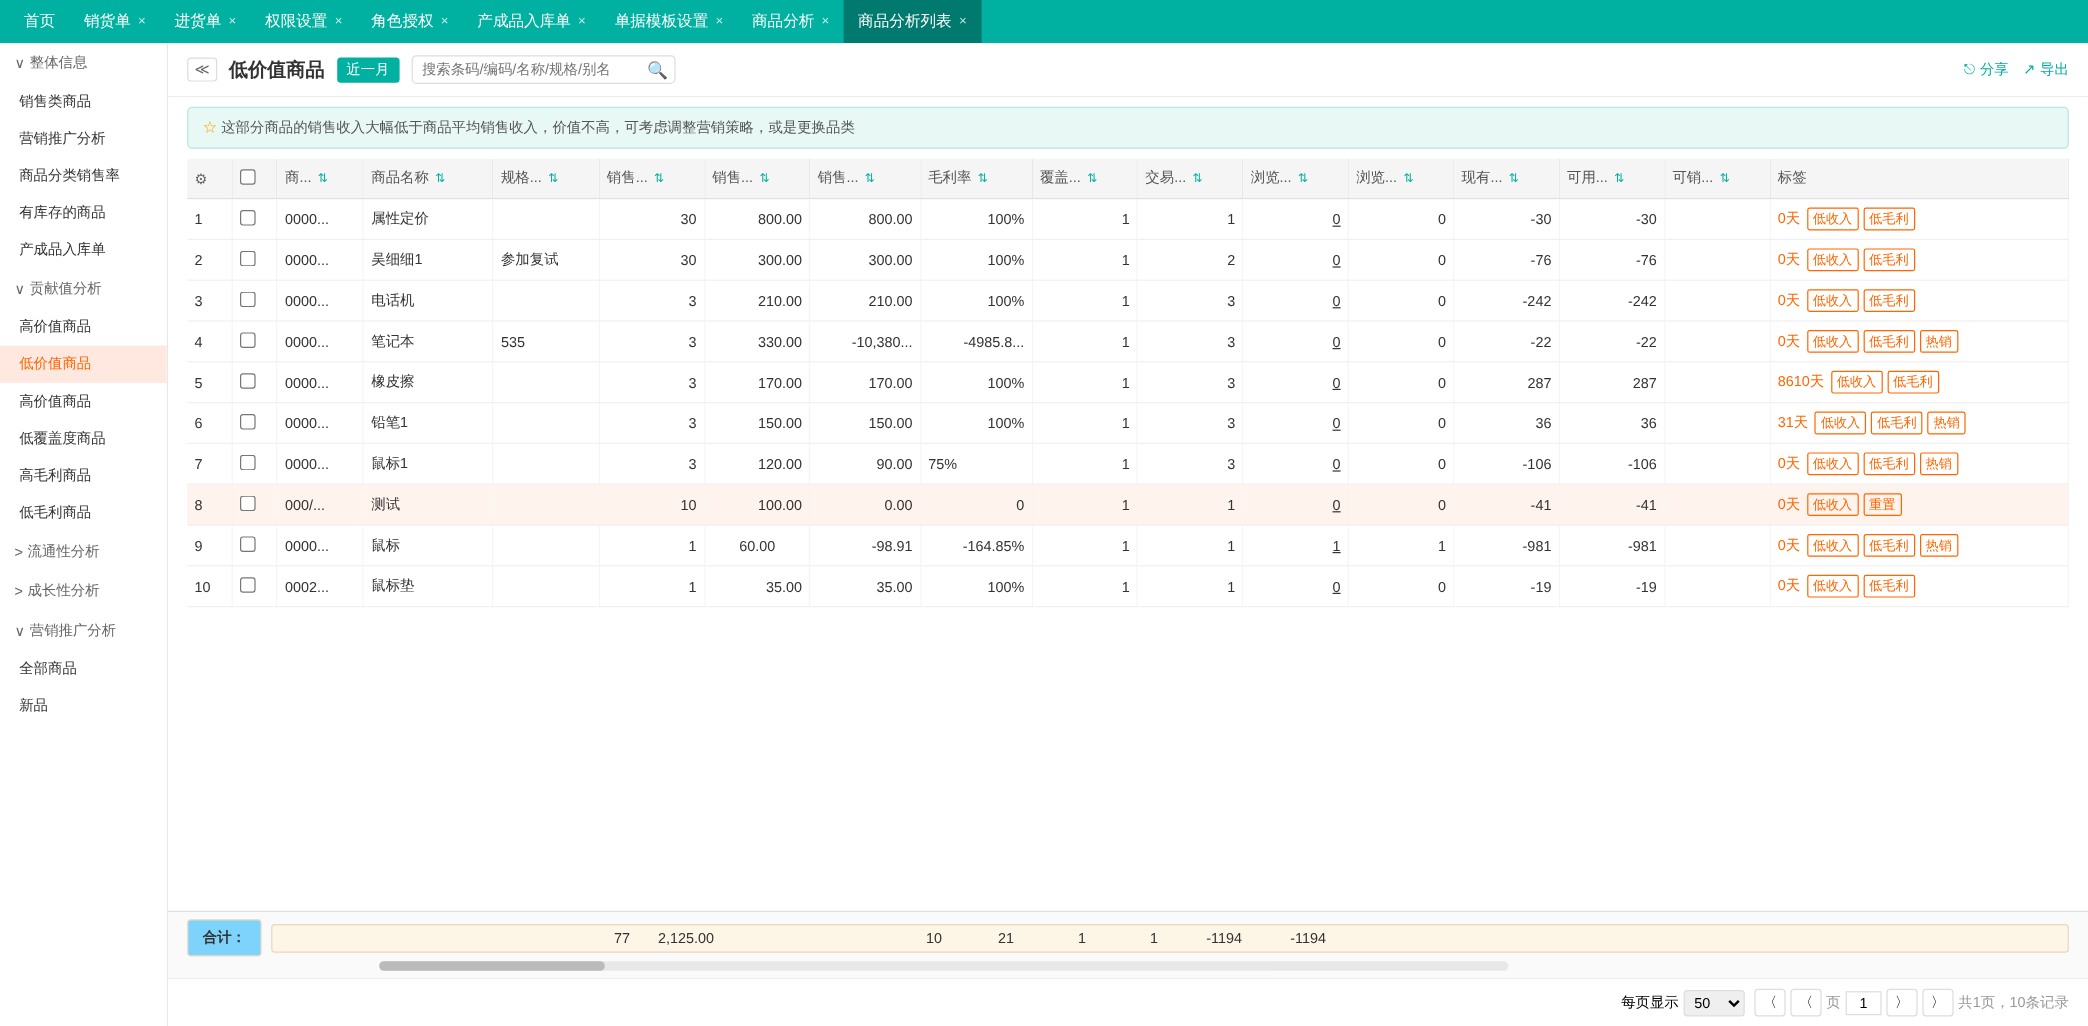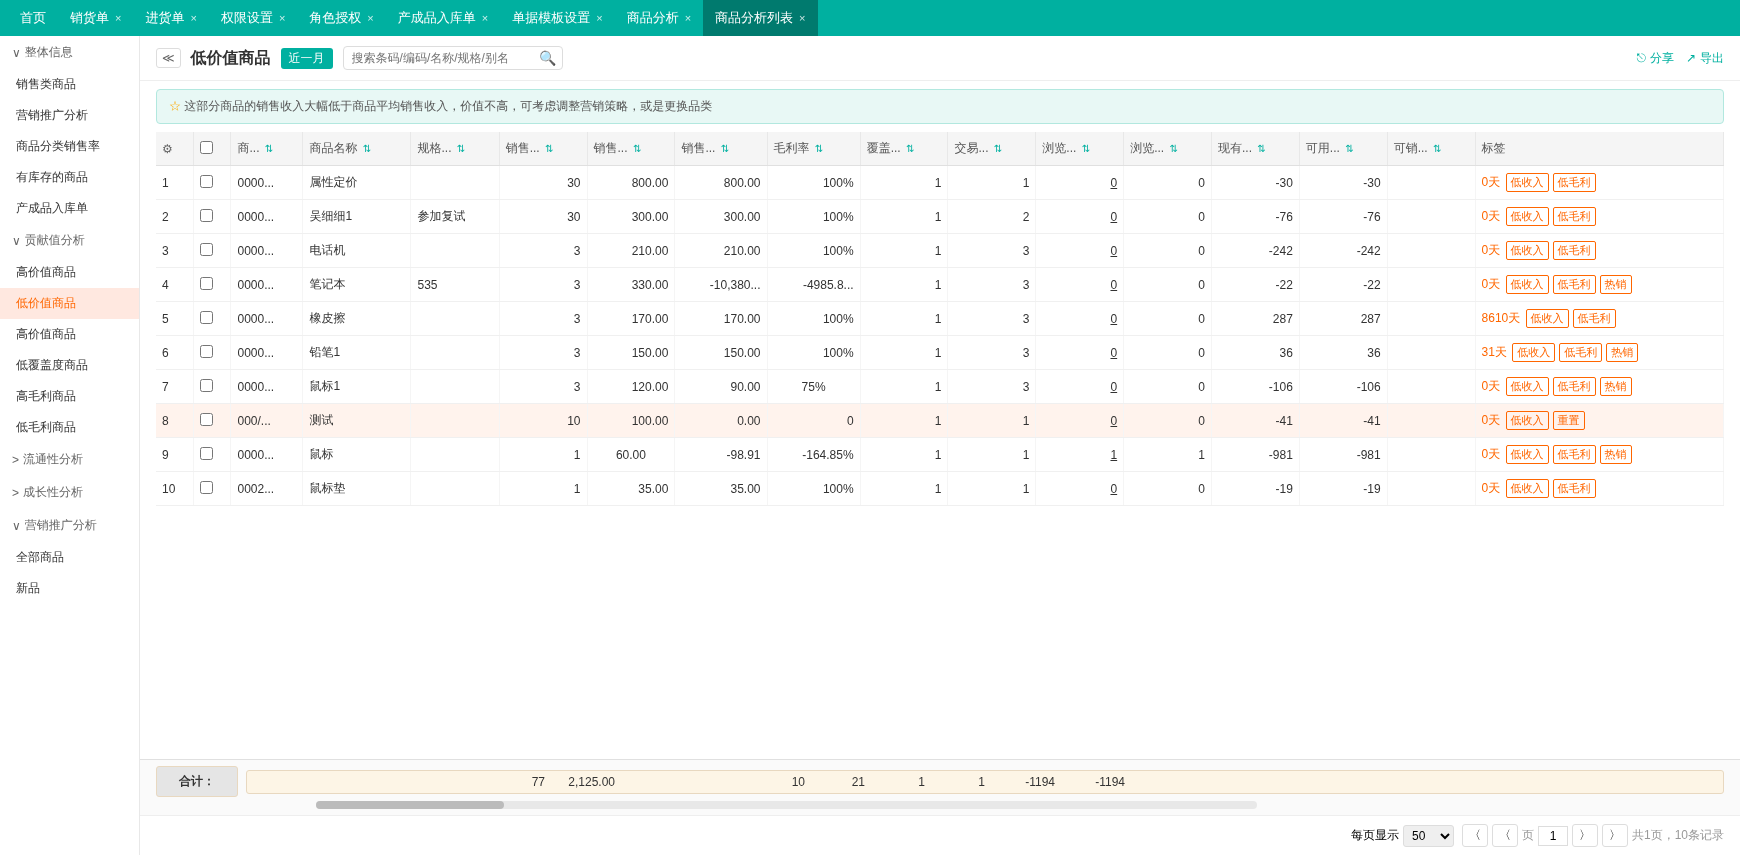--- a/index.html
+++ b/index.html
@@ -201,22 +201,22 @@
     }
     .total-row {
       display: flex;
       align-items: center;
       gap: 0;
       font-size: 12px;
       color: #333;
     }
     .total-label {
       font-weight: bold;
-      padding: 6px 22px;
-      background: #e5e5e5;
+      padding: 6px 12px;
+      background: #7dd3fc;
       border: 1px solid #e8d8c0;
       border-radius: 3px;
       margin-right: 8px;
     }
 
     
     .pagination {
       display: flex;
       align-items: center;
       justify-content: flex-end;
@@ -468,21 +468,21 @@
   </tr>
             <tr>
     <td>7</td>
     <td><input type="checkbox" style=""></td>
     <td>0000...</td>
     <td>鼠标1</td>
     <td></td>
     <td style="text-align:right">3</td>
     <td style="text-align:right">120.00</td>
     <td style="text-align:right">90.00</td>
-    <td style="text-align:center">75%</td>
+    <td style="text-align:left">75%</td>
     <td style="text-align:right">1</td>
     <td style="text-align:right">3</td>
     <td style="text-align:right"><span class="underline-link">0</span></td>
     <td style="text-align:right">0</td>
     <td style="text-align:right">-106</td>
     <td style="text-align:right">-106</td>
     <td style="text-align:right"></td>
     <td><span class="tag-days">0天</span> <span class="tag-badge tag-low-income">低收入</span><span class="tag-badge tag-low-profit">低毛利</span><span class="tag-badge tag-hot">热销</span></td>
   </tr>
             <tr class="highlight">

